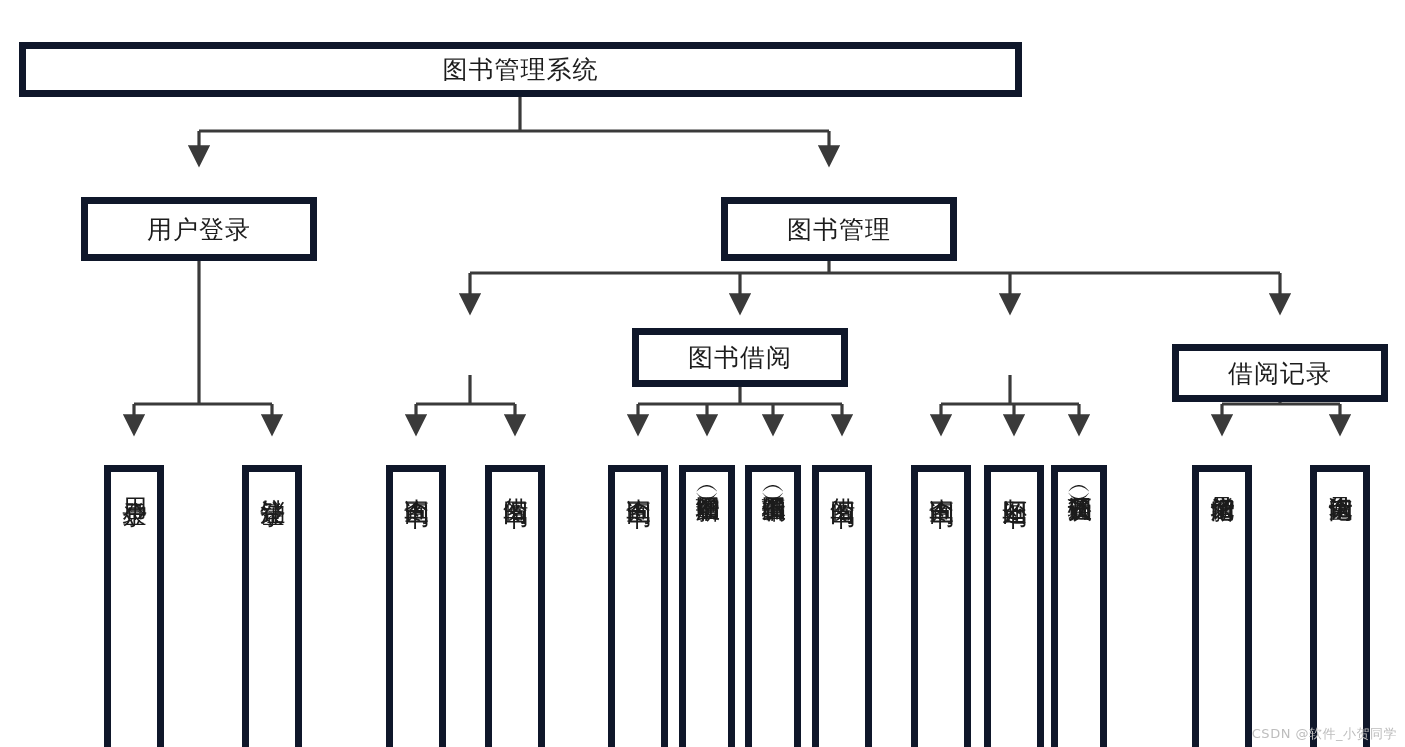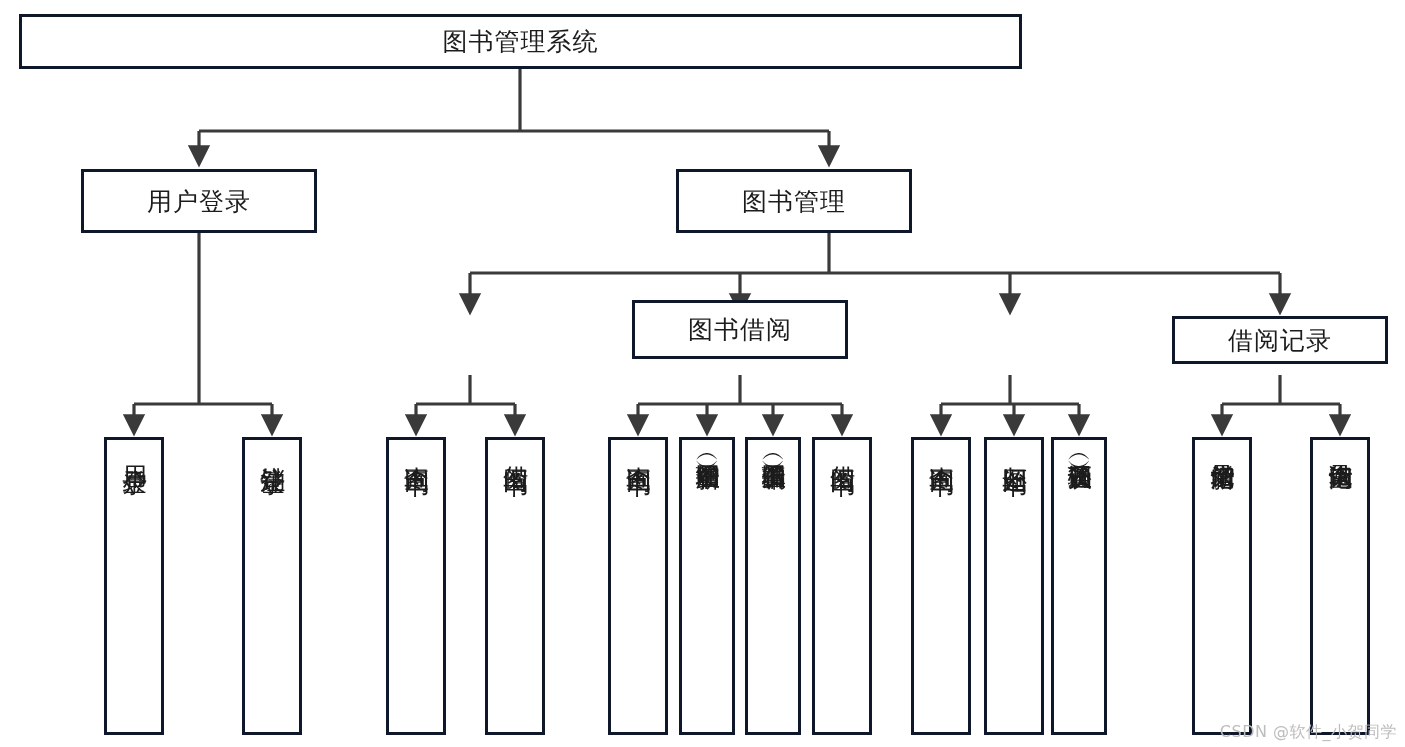--- a/index.html
+++ b/index.html
@@ -20,26 +20,27 @@
   #diagram-svg {
     position: absolute;
     left: 0;
     top: 0;
     width: 1405px;
     height: 747px;
   }
   .node-box {
     position: absolute;
     box-sizing: border-box;
-    border: 3px solid #0f172a;
+    border: 7px solid #0f172a;
     background: #ffffff;
     display: flex;
     align-items: center;
     justify-content: center;
     color: #1c1c1c;
+    margin-top: 28px;
   }
   .node-box.horizontal {
     font-size: 25px;
     letter-spacing: 1px;
   }
   .node-box.vertical {
     align-items: flex-start;
     justify-content: center;
     padding-top: 6px;
   }
@@ -53,21 +54,21 @@
     white-space: nowrap;
   }
   .vtext.tall {
     font-size: 24px;
     letter-spacing: 0px;
   }
   .watermark {
     position: absolute;
     right: 8px;
     bottom: 4px;
-    font-size: 16px;
+    font-size: 13px;
     color: #bdbdbd;
     letter-spacing: 0.5px;
     white-space: nowrap;
     pointer-events: none;
   }
 </style>
 </head>
 <body>
 
 <div id="stage">
@@ -122,28 +123,28 @@
     </g>
   </svg>
 
   <div class="node-box horizontal" id="node-root" style="left: 19px; top: 14px; width: 1003px; height: 55px;">
     <span>图书管理系统</span>
   </div>
 
   <div class="node-box horizontal" id="node-user-login" style="left: 81px; top: 169px; width: 236px; height: 64px;">
     <span>用户登录</span>
   </div>
-  <div class="node-box horizontal" id="node-book-manage" style="left: 676px; top: 169px; width: 236px; height: 64px;">
+  <div class="node-box horizontal" id="node-book-manage" style="left: 721px; top: 169px; width: 236px; height: 64px;">
     <span>图书管理</span>
   </div>
 
   <div class="node-box horizontal" id="node-book-borrow" style="left: 632px; top: 300px; width: 216px; height: 59px;">
     <span>图书借阅</span>
   </div>
-  <div class="node-box horizontal" id="node-borrow-record" style="left: 1172px; top: 316px; width: 216px; height: 48px;">
+  <div class="node-box horizontal" id="node-borrow-record" style="left: 1172px; top: 316px; width: 216px; height: 58px;">
     <span>借阅记录</span>
   </div>
 
   <div id="leaf-layer">
       <div class="node-box vertical" style="left: 104px; top: 437px; width: 60px; height: 298px;">
         <span class="vtext">用户登录</span>
       </div>
       <div class="node-box vertical" style="left: 242px; top: 437px; width: 60px; height: 298px;">
         <span class="vtext">注销登录</span>
       </div>

